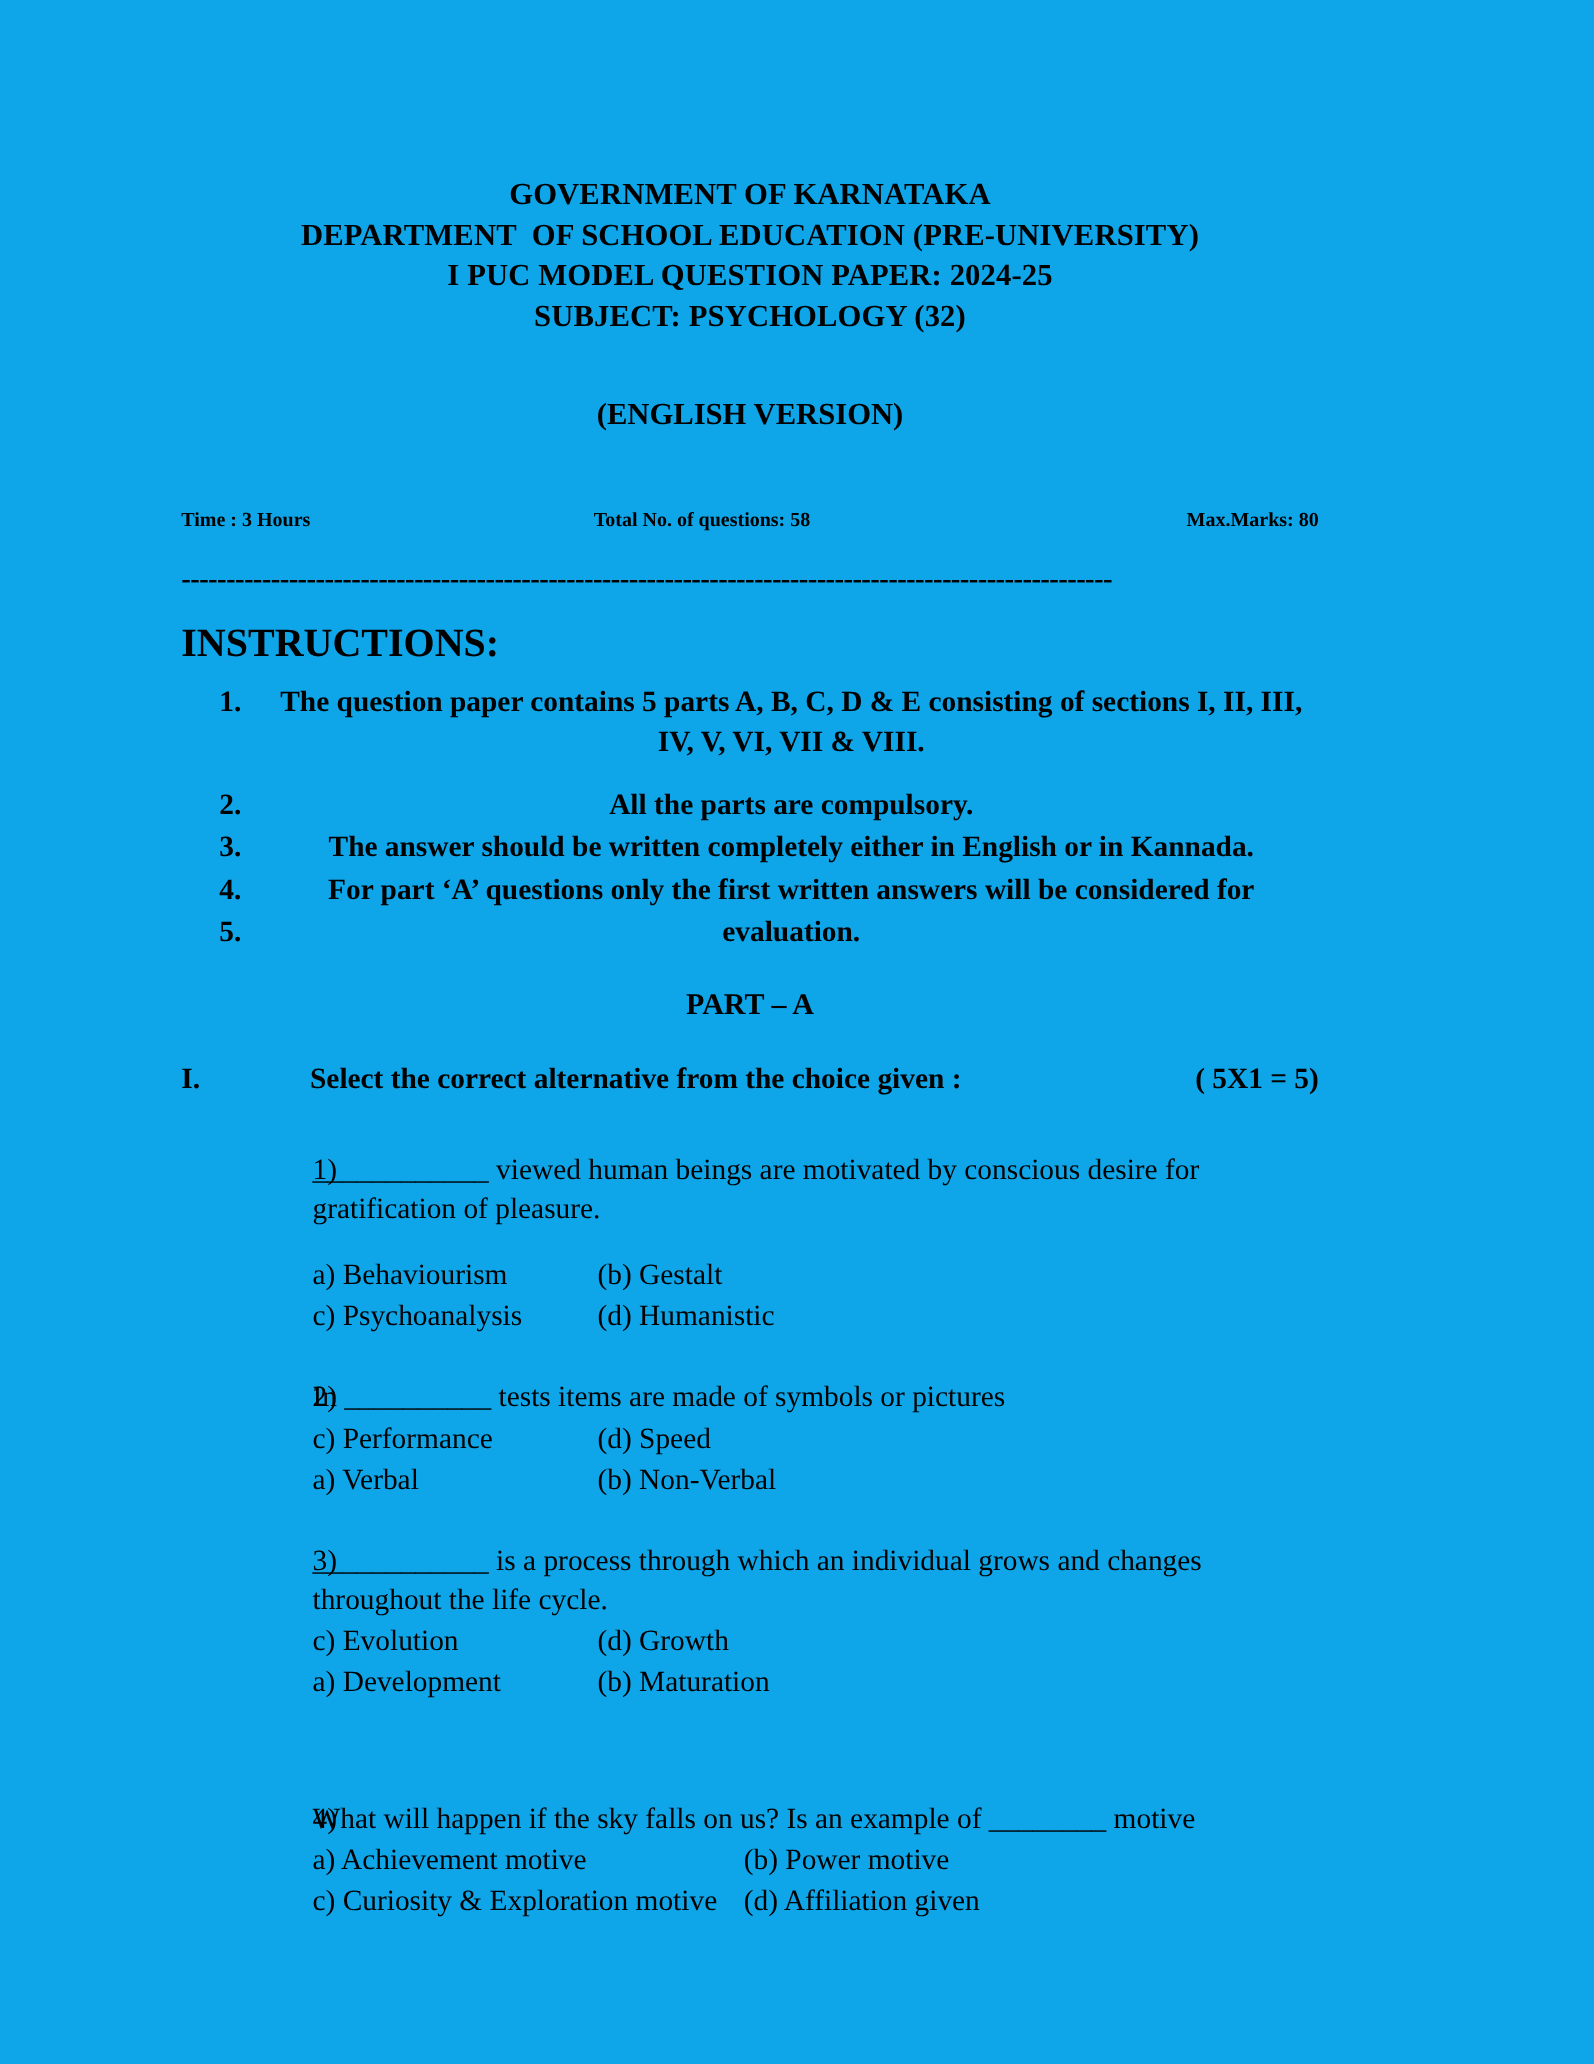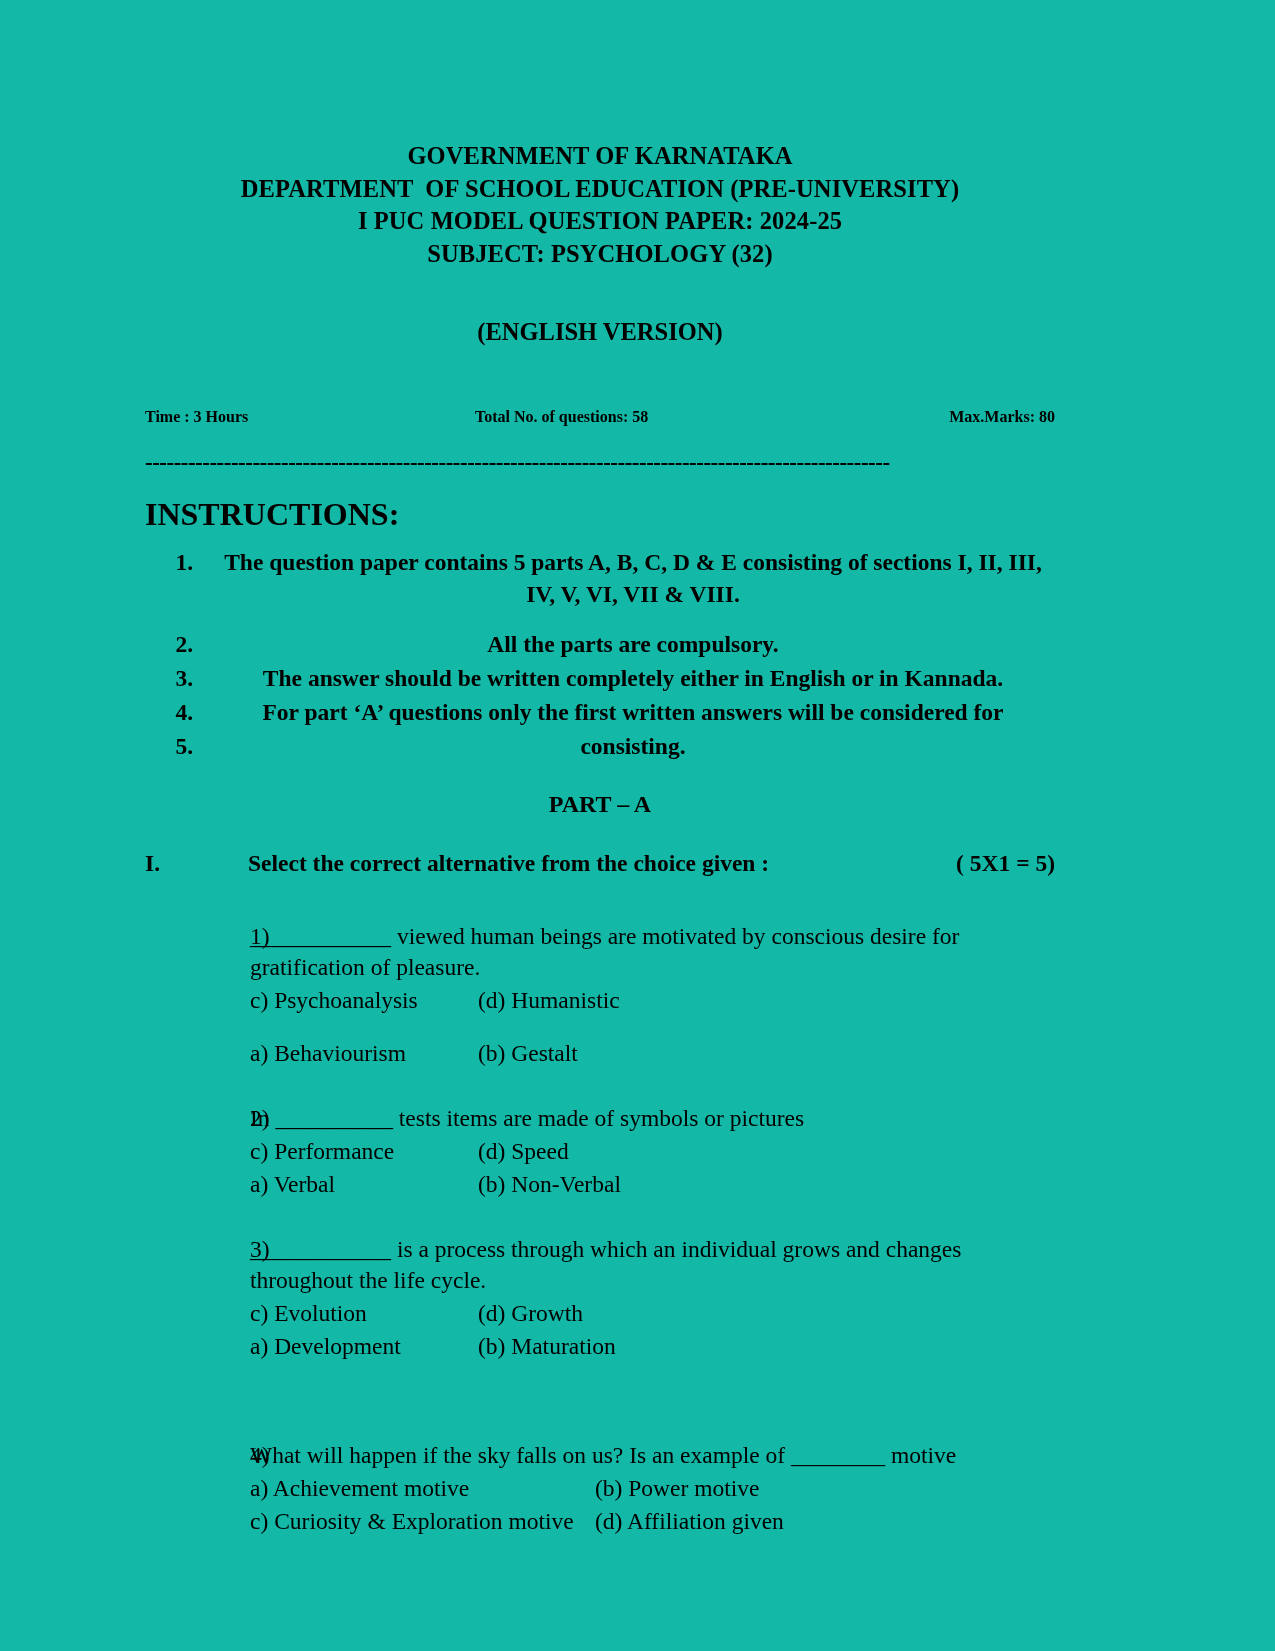--- a/index.html
+++ b/index.html
@@ -10,21 +10,21 @@
   }
   body {
     font-family: "Liberation Serif", "DejaVu Serif", serif;
     color: #000000;
   }
   .page {
     position: relative;
     width: 1275px;
     height: 1651px;
     margin: 0 auto;
-    background: #14b8a6;
+    background: #0ea5e9;
     box-sizing: border-box;
     padding: 0;
     overflow: hidden;
   }
   .content {
     position: absolute;
     left: 145px;
     top: 0;
     width: 910px;
   }
@@ -182,46 +182,46 @@
       <li class="instr-item">
         <span class="instr-num">3.</span>
         <span class="instr-text">The answer should be written completely either in English or in Kannada.</span>
       </li>
       <li class="instr-item">
         <span class="instr-num">4.</span>
         <span class="instr-text">For part ‘A’ questions only the first written answers will be considered for</span>
       </li>
       <li class="instr-item">
         <span class="instr-num">5.</span>
-        <span class="instr-text">consisting.</span>
+        <span class="instr-text">evaluation.</span>
       </li>
     </ul>
 
     <div class="part-heading">PART – A</div>
 
     <div class="section-row">
       <div class="section-roman">I.</div>
       <div class="section-text">Select the correct alternative from the choice given :</div>
       <div class="section-marks">( 5X1 = 5)</div>
     </div>
 
     <div class="questions">
 
       <div class="question">
         <div class="q-num">1)</div>
         <div class="q-body">
           <div class="q-stem"><span class="blank">____________</span><span> viewed human beings are motivated by conscious desire for gratification of pleasure.</span></div>
-          <div class="opt-row opts-tight">
-            <div class="opt-col-a">c) Psychoanalysis</div>
-            <div class="opt-col-b">(d) Humanistic</div>
-          </div>
           <div class="opt-row opts-spaced">
             <div class="opt-col-a">a) Behaviourism</div>
             <div class="opt-col-b">(b) Gestalt</div>
           </div>
+          <div class="opt-row opts-tight">
+            <div class="opt-col-a">c) Psychoanalysis</div>
+            <div class="opt-col-b">(d) Humanistic</div>
+          </div>
         </div>
       </div>
 
       <div class="q-gap-md"></div>
 
       <div class="question">
         <div class="q-num">2)</div>
         <div class="q-body">
           <div class="q-stem"><span class="blank">In __________</span><span> tests items are made of symbols or pictures</span></div>
           <div class="opt-row opts-tight">

